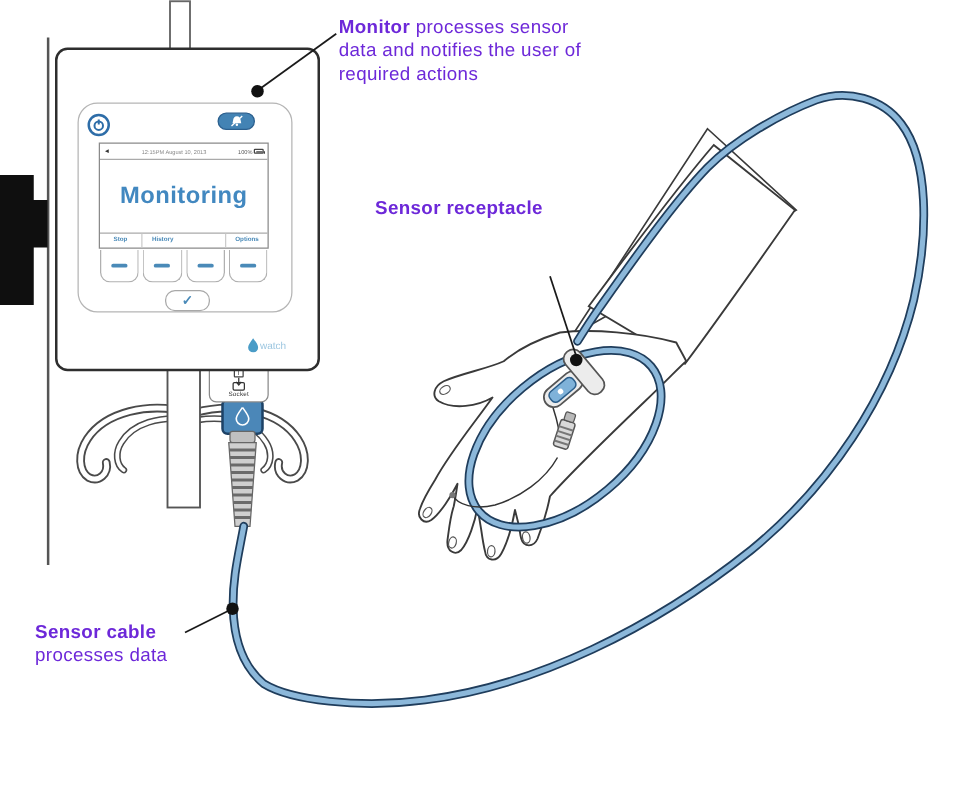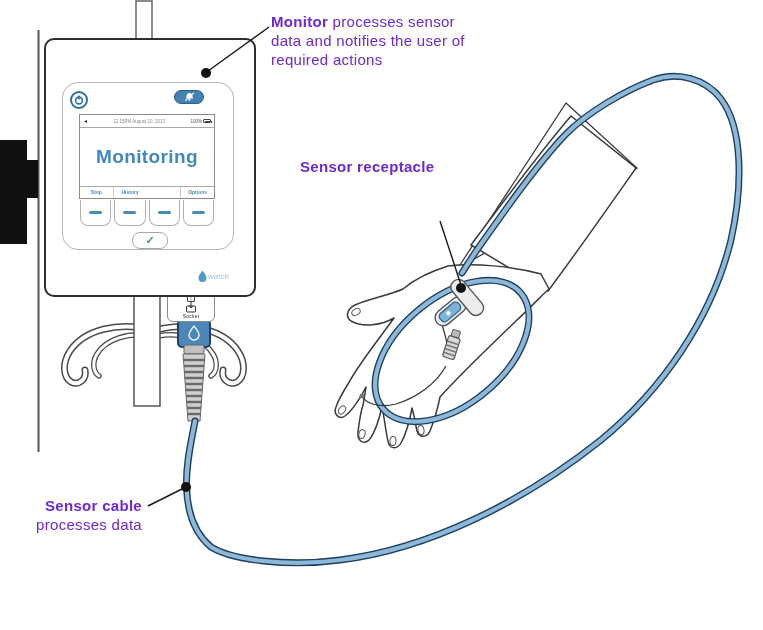--- a/index.html
+++ b/index.html
@@ -7,21 +7,21 @@
           font-family:"Liberation Sans", sans-serif;}
   svg.layer{position:absolute;left:0;top:0;}
   #art{z-index:0;}
   #overlay{z-index:5;pointer-events:none;}
 
   
   .ann{position:absolute;z-index:4;color:#6d28d9;font-size:15px;line-height:19px;letter-spacing:.3px;}
   .ann b{font-weight:700;}
   .ann-monitor{left:271px;top:12px;width:206px;text-align:left;}
   .ann-receptacle{left:300px;top:157px;width:181px;text-align:left;}
-  .ann-cable{left:28px;top:496px;width:114px;text-align:right;}
+  .ann-cable{left:28px;top:496px;width:114px;text-align:left;}
   .ann .body{white-space:pre-line;}
 
   
   .panel{position:absolute;left:167px;top:264px;width:48px;height:58px;z-index:1;
          background:#fff;border:1.5px solid #8a8a8a;border-radius:6px;
          display:flex;flex-direction:column;align-items:center;padding-top:7px;box-sizing:border-box;}
   .port-square{width:20px;height:14px;background:#101010;border-radius:3px;}
   .panel .lbl{font-size:5px;line-height:7px;color:#333;letter-spacing:.2px;}
   .boxed-i{width:8px;height:8px;border:1px solid #444;border-radius:1px;margin-top:1px;
            font-size:5px;line-height:8px;text-align:center;color:#333;box-sizing:border-box;}

